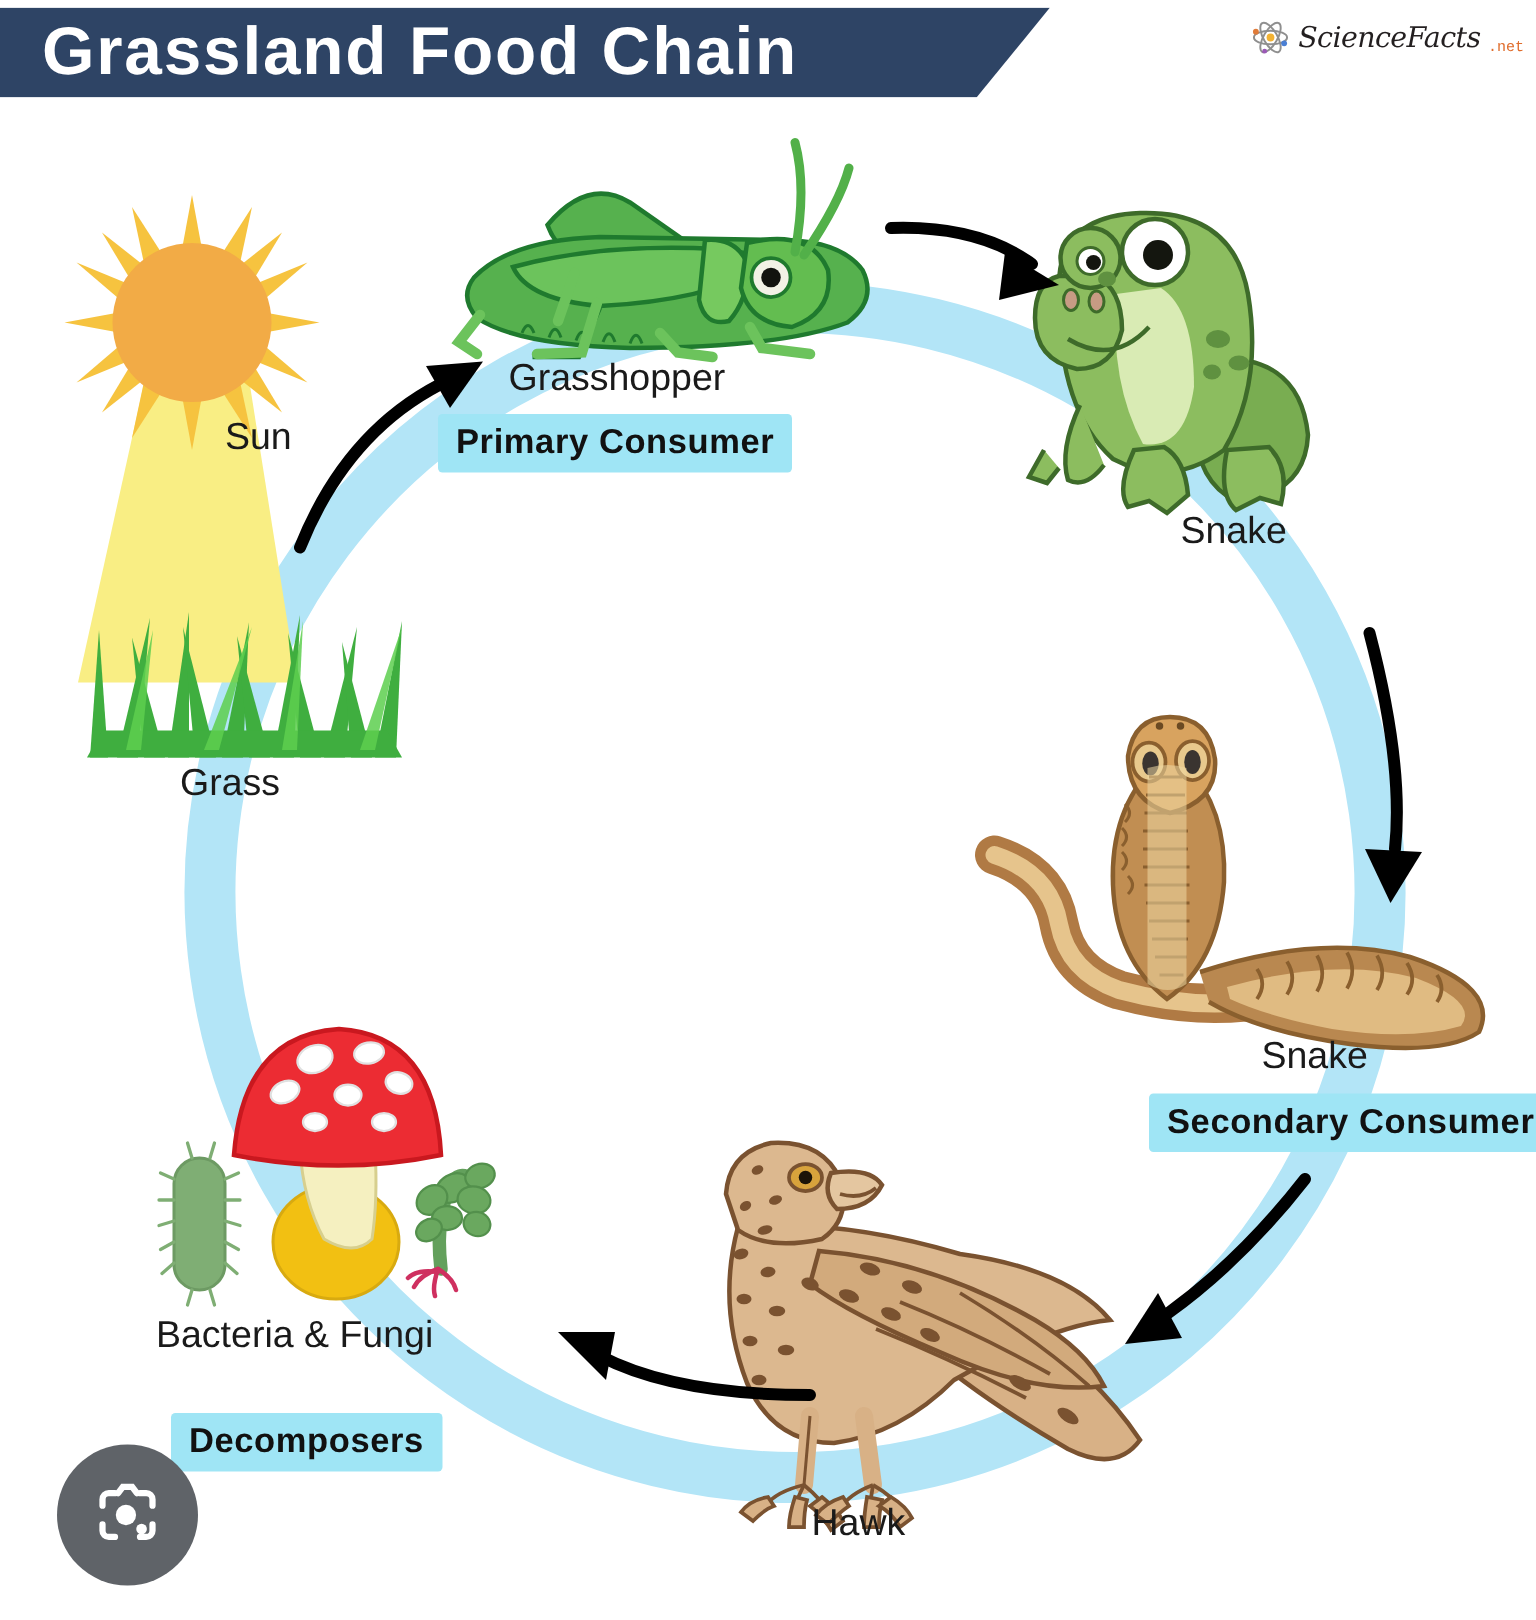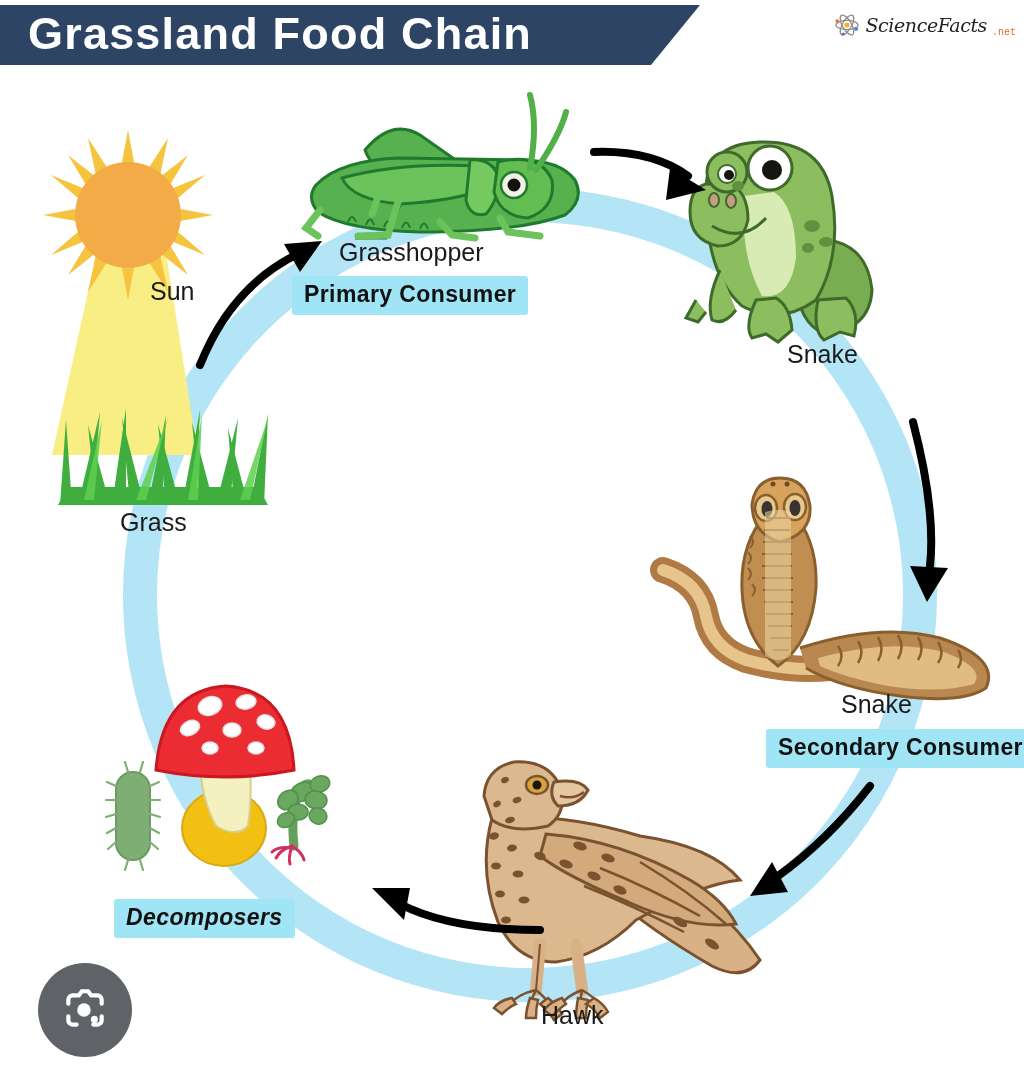--- a/index.html
+++ b/index.html
@@ -473,21 +473,22 @@
   <div class="node-label" style="left:339px; top:238px;">Grasshopper</div>
   <div class="badge" style="left:292px; top:276px;">Primary Consumer</div>
 
   <div class="node-label" style="left:787px; top:340px;">Snake</div>
 
   <div class="node-label" style="left:841px; top:690px;">Snake</div>
   <div class="badge" style="left:766px; top:729px;">Secondary Consumer</div>
 
   <div class="node-label" style="left:541px; top:1001px;">Hawk</div>
 
-  <div class="badge" style="left:114px; top:899px;font-style:italic;">Decomposers</div>
+  <div class="node-label" style="left:104px; top:876px;">Bacteria &amp; Fungi</div>
+  <div class="badge" style="left:114px; top:942px;">Decomposers</div>
 
   <div class="lens-btn">
     <svg width="50" height="50" viewBox="0 0 48 48">
       <g fill="none" stroke="#ffffff" stroke-width="4" stroke-linecap="round">
         <path d="M8 18 V14 a4 4 0 0 1 4 -4 h4"></path>
         <path d="M40 18 V14 a4 4 0 0 0 -4 -4 h-4"></path>
         <path d="M8 30 v4 a4 4 0 0 0 4 4 h4"></path>
         <path d="M40 30 v4 a4 4 0 0 1 -4 4 h-4"></path>
         <path d="M18 10 l3 -4 h6 l3 4"></path>
       </g>

